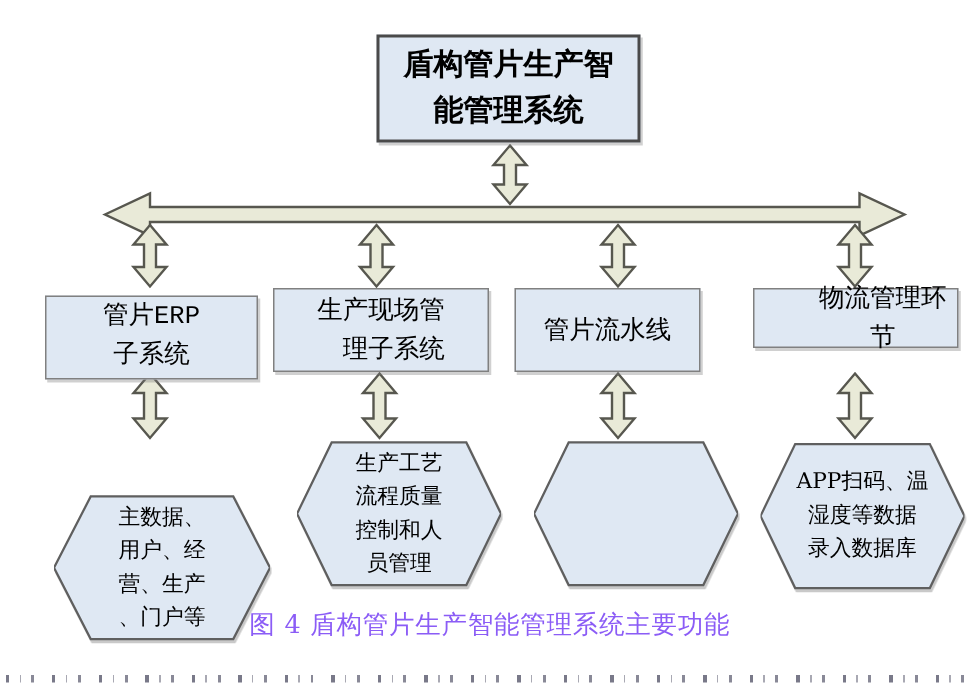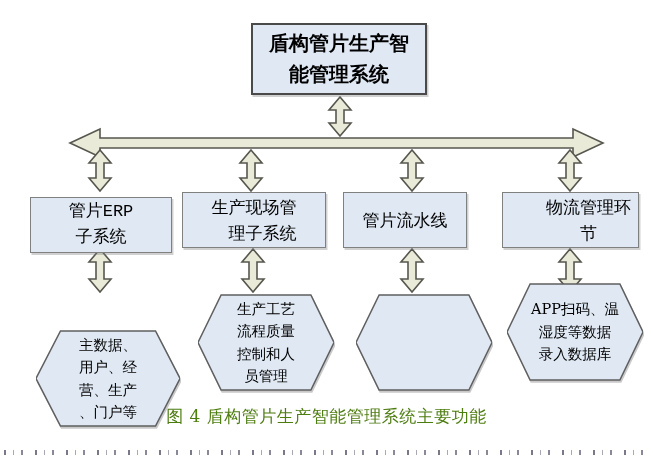--- a/index.html
+++ b/index.html
@@ -17,21 +17,21 @@
   .topbox{border:2px solid var(--top-border,#4a4a4a);font-weight:700;font-size:20px;line-height:1.55;}
   .subbox{font-size:17px;line-height:1.55;}
   .lbl{white-space:pre-line;display:block;}
   .hex{position:absolute;}
   .hex svg{position:absolute;left:0;top:0;width:100%;height:100%;filter:drop-shadow(1.5px 2px 0 rgba(120,120,120,0.4));}
   .hexpoly{fill:var(--box-fill,#dfe8f3);stroke:var(--hex-border,#5f5f5f);stroke-width:1.5;vector-effect:non-scaling-stroke;}
   .hexlbl{
     position:absolute;left:8%;right:8%;top:0;bottom:0;display:flex;align-items:center;justify-content:center;
     text-align:center;font-size:14.5px;line-height:1.55;white-space:pre-line;
   }
-  .caption{position:absolute;left:0;right:0;top:405px;text-align:center;font-size:17px;letter-spacing:0.5px;color:#4d7c0f;}
+  .caption{position:absolute;left:0;right:0;top:405px;text-align:center;font-size:17px;letter-spacing:0.5px;color:#8b5cf6;}
   .clipline{
     position:absolute;left:4px;right:6px;top:450px;height:5px;opacity:.75;
     background:repeating-linear-gradient(90deg,
       rgba(45,45,70,.85) 0 2px, transparent 2px 9px,
       rgba(45,45,70,.55) 9px 10px, transparent 10px 17px,
       rgba(45,45,70,.75) 17px 19px, transparent 19px 31px);
   }
 </style>
 </head>
 <body>
@@ -64,21 +64,21 @@
     <span class="lbl">管片ERP
 子系统</span>
   </div>
   <div class="box subbox" style="left:182px;top:192px;width:144px;height:56px;text-align:right;">
     <span class="lbl">生产现场管
 理子系统</span>
   </div>
   <div class="box subbox" style="left:343px;top:192px;width:124px;height:56px;">
     <span class="lbl">管片流水线</span>
   </div>
-  <div class="box subbox" style="left:502px;top:192px;width:137px;height:56px;padding-left:36px;">
+  <div class="box subbox" style="left:502px;top:192px;width:137px;height:40px;padding-left:36px;">
     <span class="lbl">物流管理环
 节</span>
   </div>
 
   <div class="hex" style="left:36px;top:293px;width:144px;height:99px;margin-top:36px;">
     <svg viewBox="0 0 100 100" preserveAspectRatio="none">
       <polygon class="hexpoly" points="0,50 17,2 83,2 100,50 83,98 17,98"></polygon>
     </svg>
     <span class="hexlbl">主数据、
 用户、经
@@ -92,21 +92,21 @@
     <span class="hexlbl">生产工艺
 流程质量
 控制和人
 员管理</span>
   </div>
   <div class="hex" style="left:356px;top:293px;width:136px;height:99px;">
     <svg viewBox="0 0 100 100" preserveAspectRatio="none">
       <polygon class="hexpoly" points="0,50 17,2 83,2 100,50 83,98 17,98"></polygon>
     </svg>
   </div>
-  <div class="hex" style="left:507px;top:282px;width:136px;height:100px;">
+  <div class="hex" style="left:507px;top:294px;width:136px;height:100px;">
     <svg viewBox="0 0 100 100" preserveAspectRatio="none">
       <polygon class="hexpoly" points="0,50 17,2 83,2 100,50 83,98 17,98"></polygon>
     </svg>
     <span class="hexlbl">APP扫码、温
 湿度等数据
 录入数据库</span>
   </div>
 
   <div class="caption">图 4 盾构管片生产智能管理系统主要功能</div>
 

